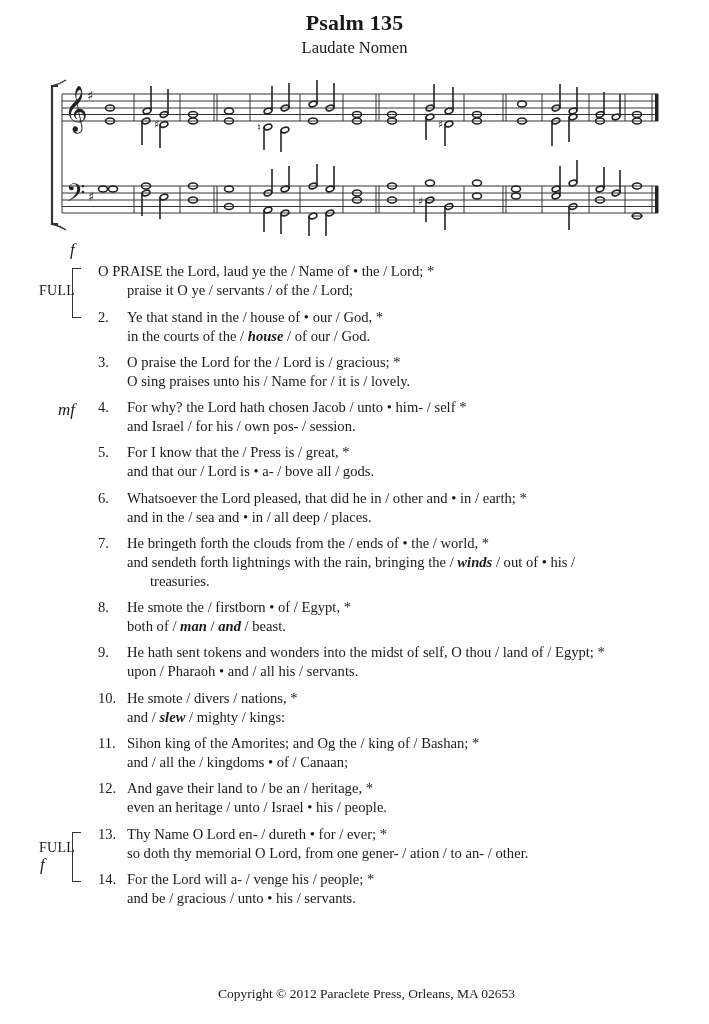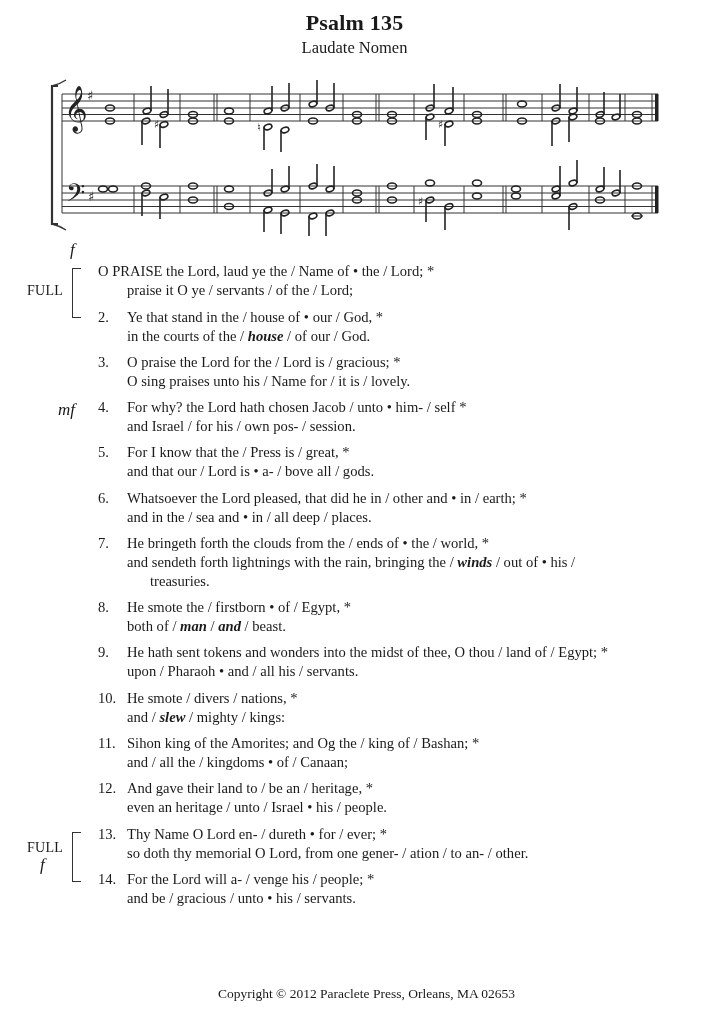--- a/index.html
+++ b/index.html
@@ -14,21 +14,21 @@
   .subtitle {
     position: absolute; left: 0; width: 709px; top: 38px; text-align: center;
     font-size: 16.5px;
   }
   .score { position: absolute; left: 0; top: 0; width: 709px; height: 240px; }
 
   .dyn {
     position: absolute; font-style: italic; font-size: 17px;
   }
   .side-label {
-    position: absolute; font-size: 14px; letter-spacing: 0.3px;
+    position: absolute; font-size: 14px; letter-spacing: 0.3px; margin-left: 12px;
   }
   .bracket {
     position: absolute; border-left: 1.2px solid #333; border-top: 1.2px solid #333; border-bottom: 1.2px solid #333;
     width: 8px;
   }
   .verse { position: absolute; left: 0; width: 709px; font-size: 14.6px; line-height: 19px; }
   .verse .num { position: absolute; left: 98px; width: 26px; text-align: left; }
   .verse .l1, .verse .l2, .verse .l3 { position: absolute; white-space: nowrap; }
   .verse .l1 { left: 127px; top: 0; }
   .verse .l2 { left: 127px; top: 19px; }
@@ -327,21 +327,21 @@
 </div>
 
 <div class="verse" style="top:598px;">
   <span class="num">8.</span>
   <span class="l1">He smote the  /  firstborn  •  of  /  Egypt, *</span>
   <span class="l2"><span>both of  /  </span><span class="b">man</span><span>  /  </span><span class="b">and</span><span>  /  beast.</span></span>
 </div>
 
 <div class="verse" style="top:643px;">
   <span class="num">9.</span>
-  <span class="l1">He hath sent tokens and wonders into the midst of thee, O thou  /  land of  /  Egypt; *</span>
+  <span class="l1">He hath sent tokens and wonders into the midst of self, O thou  /  land of  /  Egypt; *</span>
   <span class="l2">upon  /  Pharaoh  •  and  /  all his  /  servants.</span>
 </div>
 
 <div class="verse" style="top:689px;">
   <span class="num">10.</span>
   <span class="l1">He smote  /  divers  /  nations, *</span>
   <span class="l2"><span>and  /  </span><span class="b">slew</span><span>  /  mighty  /  kings:</span></span>
 </div>
 
 <div class="verse" style="top:734px;">

